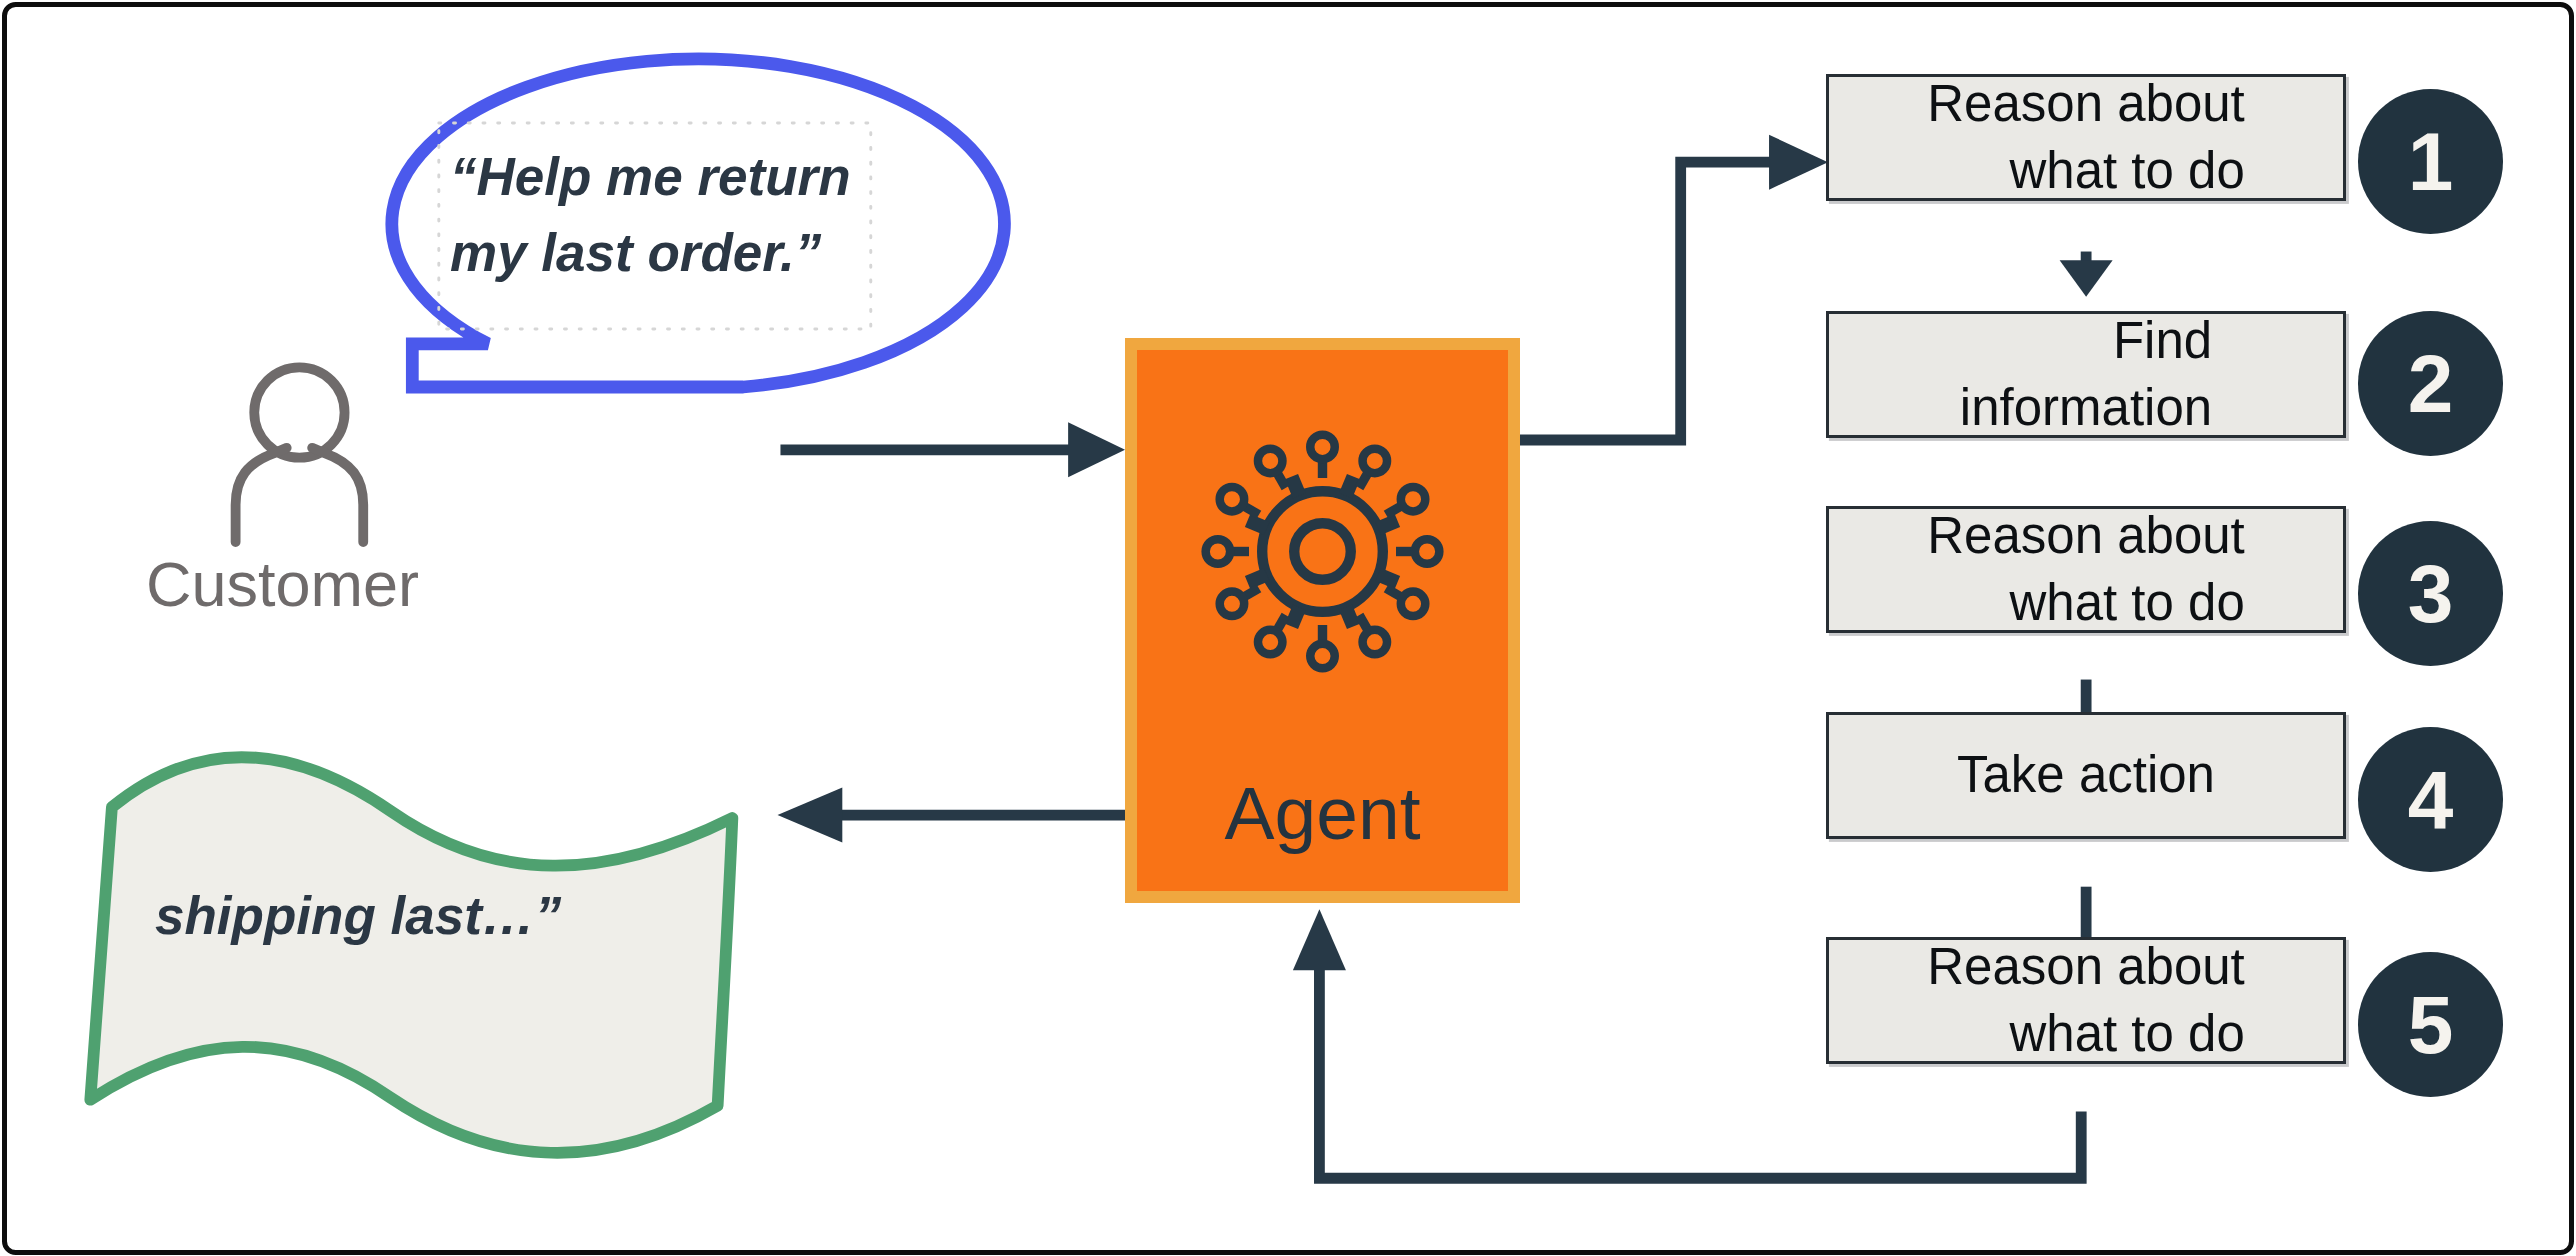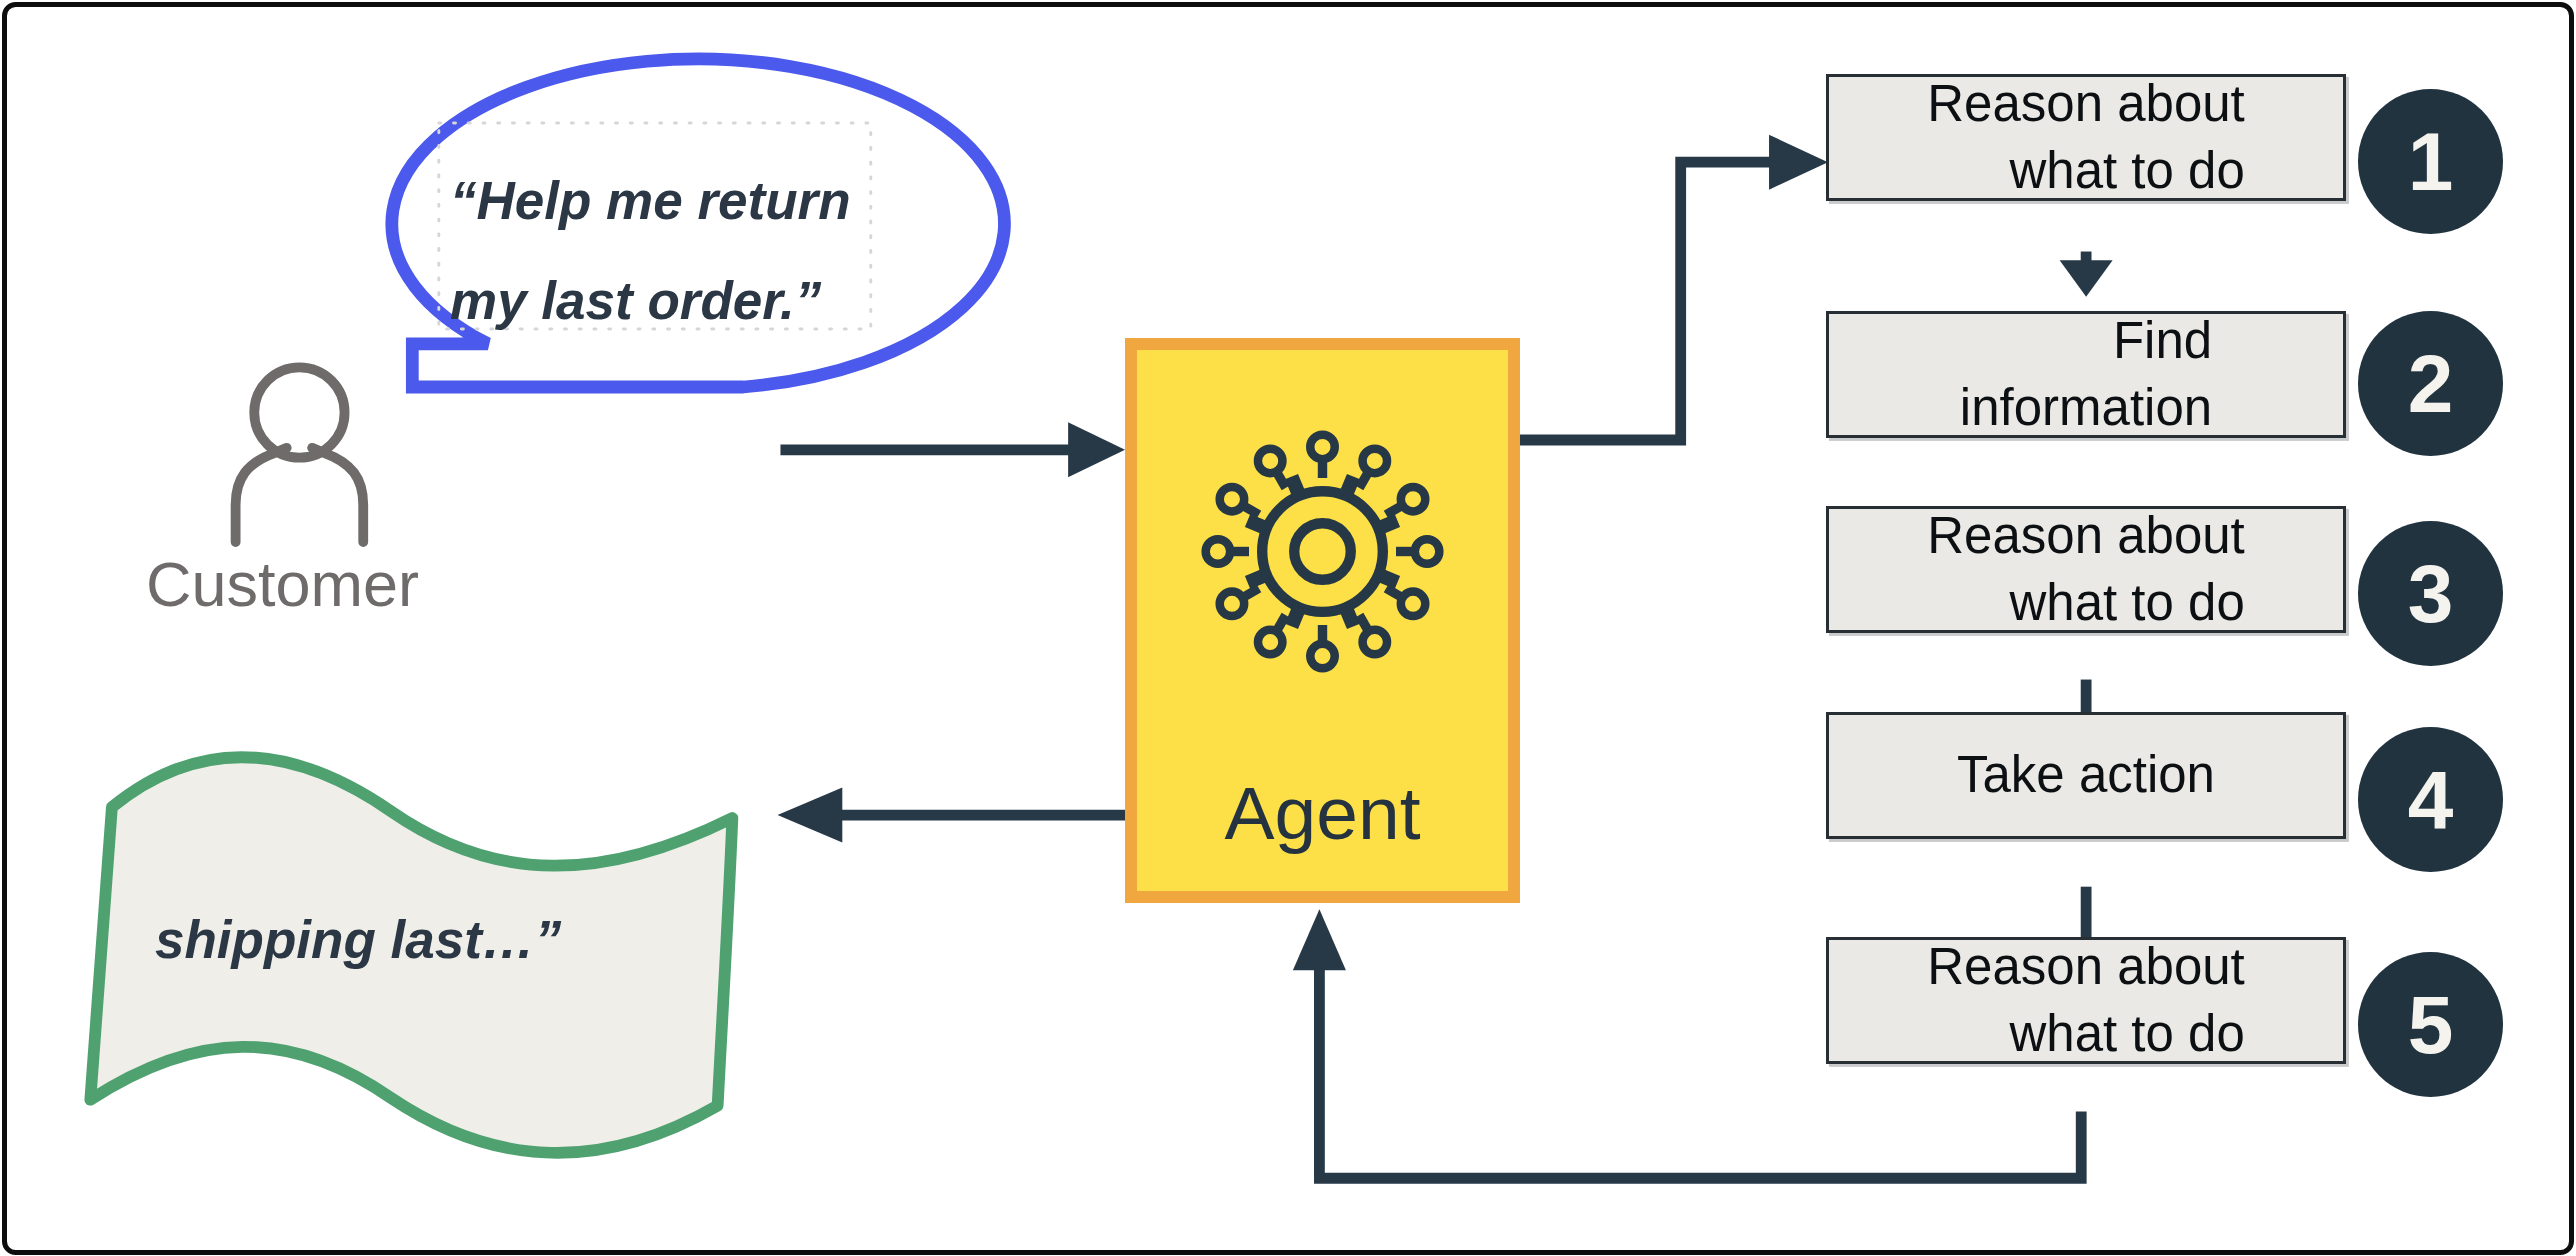--- a/index.html
+++ b/index.html
@@ -17,27 +17,27 @@
 
   .ink-line{stroke:var(--ink);stroke-width:11;fill:none;stroke-linejoin:miter;}
   .ink-head{fill:var(--ink);stroke:none;}
   .bubble-shape{fill:#ffffff;stroke:var(--blue);stroke-width:13;stroke-linejoin:miter;}
   .dotted-box{fill:none;stroke:#D6D6D6;stroke-width:3;stroke-dasharray:2 13;stroke-linecap:round;}
   .person-stroke{stroke:var(--customer-gray);stroke-width:10;fill:none;stroke-linecap:round;}
   .flag-shape{fill:#EFEEE9;stroke:var(--green);stroke-width:12;stroke-linejoin:round;}
 
   .quote-text{position:absolute;font-style:italic;font-weight:600;font-size:53px;
     line-height:76px;color:var(--quote-ink);letter-spacing:0px;}
-  .quote-text span{display:block;margin-top:24px;}
+  .quote-text span{display:block;}
 
   .customer-label{position:absolute;left:86px;top:548px;width:393px;text-align:center;
     font-size:63px;color:var(--customer-gray);}
 
   .agent-box{position:absolute;left:1125px;top:338px;width:395px;height:565px;
-    box-sizing:border-box;border:12.8px solid var(--orange);background:#fde047;
+    box-sizing:border-box;border:12.8px solid var(--orange);background:#f97316;
     display:flex;flex-direction:column;align-items:center;justify-content:space-between;
     padding:79px 0 35px 0;}
   .agent-label{font-size:75px;color:#24333F;}
   .agent-icon-svg{stroke:#263845;fill:none;}
 
   .step-box{position:absolute;left:1826px;width:520px;height:127px;box-sizing:border-box;
     background:var(--box-fill);border:3.9px solid var(--box-border);
     display:flex;align-items:center;justify-content:center;text-align:right;
     font-size:51px;line-height:1.3;color:var(--box-text);white-space:pre-line;
     box-shadow:2.9px 2.9px 0 rgba(40,45,50,0.25);}

